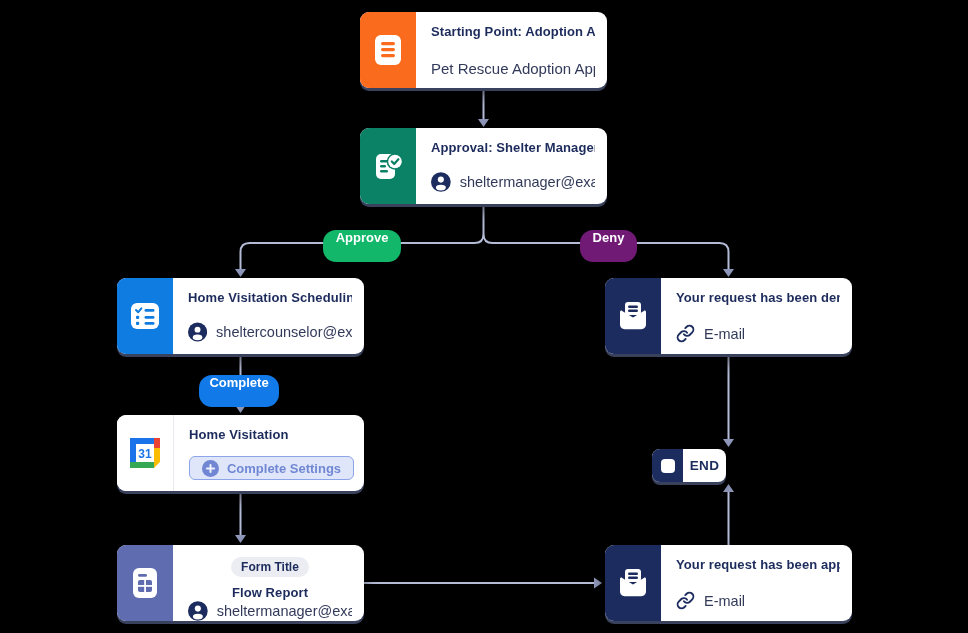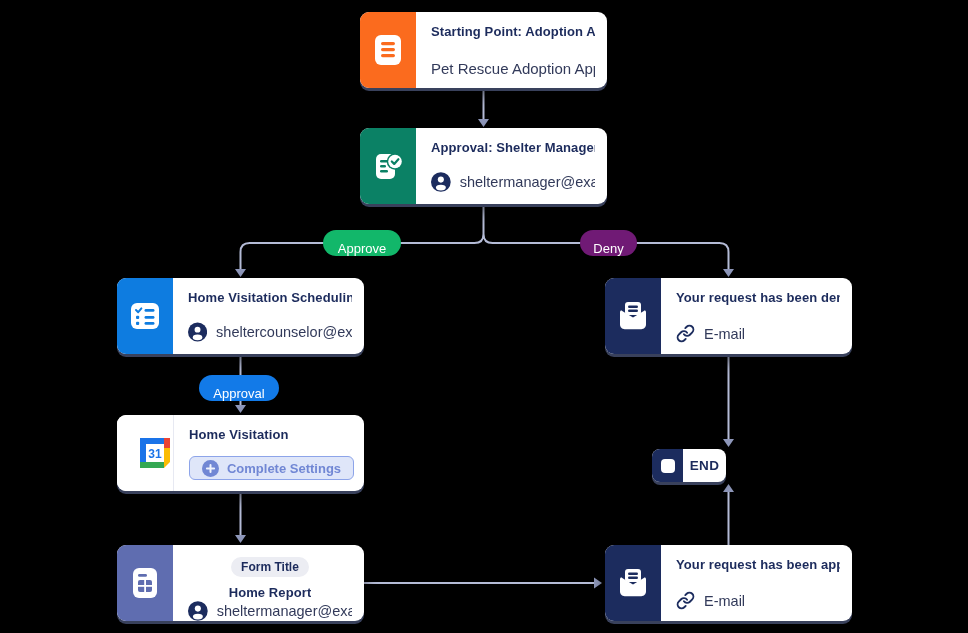--- a/index.html
+++ b/index.html
@@ -1,30 +1,30 @@
 <!DOCTYPE html>
 <html><head>
 <meta charset="utf-8">
 <style>
   html,body{margin:0;padding:0;background:#000;}
   .canvas{position:relative;width:968px;height:633px;background:#000;font-family:"Liberation Sans",sans-serif;overflow:hidden;}
   .connectors{position:absolute;left:0;top:0;}
   .node{position:absolute;width:247px;height:76px;background:#fff;border-radius:9px;display:flex;
         box-shadow:0 3px 0 #39415c,0 7px 14px rgba(0,0,0,.55);}
   .accent{width:56px;flex:none;border-radius:9px 0 0 9px;display:flex;align-items:center;justify-content:center;}
-  .accent.plain{background:#fff;border-right:1px solid #e7e9f2;justify-content:flex-end;}
+  .accent.plain{background:#fff;border-right:1px solid #e7e9f2;}
   .nbody{flex:1;min-width:0;padding:12px 12px 11px 15px;display:flex;flex-direction:column;justify-content:space-between;}
   .title{font-size:13px;font-weight:700;color:#1c2b5c;letter-spacing:.1px;white-space:nowrap;overflow:hidden;}
   .subtitle{font-size:15px;color:#323a5a;white-space:nowrap;overflow:hidden;}
   .row{display:flex;align-items:center;gap:9px;min-width:0;}
   .row-text{font-size:14.5px;color:#323a5a;white-space:nowrap;overflow:hidden;}
   .title-row{display:flex;align-items:center;gap:8px;flex-direction:column;}
   .badge{background:#ecedf3;color:#1c2b5c;font-size:12px;font-weight:700;padding:3px 10px;border-radius:11px;white-space:nowrap;}
-  .pill{position:absolute;height:26px;border-radius:13px;color:#fff;font-size:13px;font-weight:400;
-        display:flex;align-items:flex-end;justify-content:center;box-sizing:border-box;z-index:3;}
+  .pill{position:absolute;height:32px;border-radius:13px;color:#fff;font-size:13px;font-weight:700;
+        display:flex;align-items:flex-start;justify-content:center;box-sizing:border-box;z-index:3;}
   .settings-btn{height:27px;background:#dfe6f9;border:1.5px solid #8da4e9;border-radius:6px;color:#7187d4;
         font-weight:700;font-size:13px;display:flex;align-items:center;justify-content:center;gap:8px;
         font-family:inherit;width:100%;box-sizing:border-box;cursor:pointer;padding:0;}
   .end-node{position:absolute;left:652px;top:449px;width:74px;height:33px;background:#fff;border-radius:8px;display:flex;
         box-shadow:0 3px 0 #39415c,0 5px 10px rgba(0,0,0,.5);z-index:2;}
   .end-accent{width:31px;flex:none;border-radius:8px 0 0 8px;display:flex;align-items:center;justify-content:center;}
   .end-label{flex:1;display:flex;align-items:center;justify-content:center;font-size:13.5px;font-weight:700;color:#1c2b5c;letter-spacing:.3px;}
   .node{z-index:2;}
 </style>
 </head>
@@ -94,21 +94,21 @@
     </div>
   </div>
 
   <div class="pill" style="left: 323px; top: 230px; width: 78px; background: rgb(18, 183, 106);">
     <span>Approve</span>
   </div>
   <div class="pill" style="left: 580px; top: 230px; width: 57px; background: #701a75;">
     <span>Deny</span>
   </div>
   <div class="pill" style="left: 199px; top: 375px; width: 80px; background: rgb(18, 122, 232);">
-    <span>Approval</span>
+    <span>Complete</span>
   </div>
 
   <div class="node" style="left:117px;top:278px;">
     <div class="accent" style="background: rgb(14, 124, 224);">
       <svg width="34" height="34" viewBox="0 0 34 34">
         <rect x="3" y="4" width="28" height="26" rx="6" fill="#fff"></rect>
         <path d="M8 11 l2.2 2.2 3.2-3.8" stroke="#0e7ce0" stroke-width="2" fill="none" stroke-linecap="round" stroke-linejoin="round"></path>
         <rect x="16.5" y="10" width="10" height="2.8" rx="1.4" fill="#0e7ce0"></rect>
         <rect x="8" y="16.8" width="3.2" height="3.2" rx="1" fill="#0e7ce0"></rect>
         <rect x="16.5" y="17" width="10" height="2.8" rx="1.4" fill="#0e7ce0"></rect>
@@ -160,21 +160,21 @@
         <rect x="3" y="2" width="24" height="30" rx="6" fill="#fff"></rect>
         <rect x="8" y="8" width="9" height="2.8" rx="1.4" fill="#5f6db0"></rect>
         <rect x="8" y="14" width="14" height="12" rx="2" fill="#5f6db0"></rect>
         <rect x="8" y="19" width="14" height="1.8" fill="#fff"></rect>
         <rect x="14.2" y="14" width="1.8" height="12" fill="#fff"></rect>
       </svg>
     </div>
     <div class="nbody">
       <div class="title-row">
         <span class="badge">Form Title</span>
-        <span class="title">Home Report</span>
+        <span class="title">Flow Report</span>
       </div>
       <div class="row">
         <svg width="22" height="22" viewBox="0 0 22 22">
           <circle cx="11" cy="11" r="11" fill="#1c2c5e"></circle>
           <circle cx="11" cy="8.3" r="3.4" fill="#fff"></circle>
           <ellipse cx="11" cy="17.2" rx="5.5" ry="3.2" fill="#fff"></ellipse>
         </svg>
         <span class="row-text">sheltermanager@exa...</span>
       </div>
     </div>

